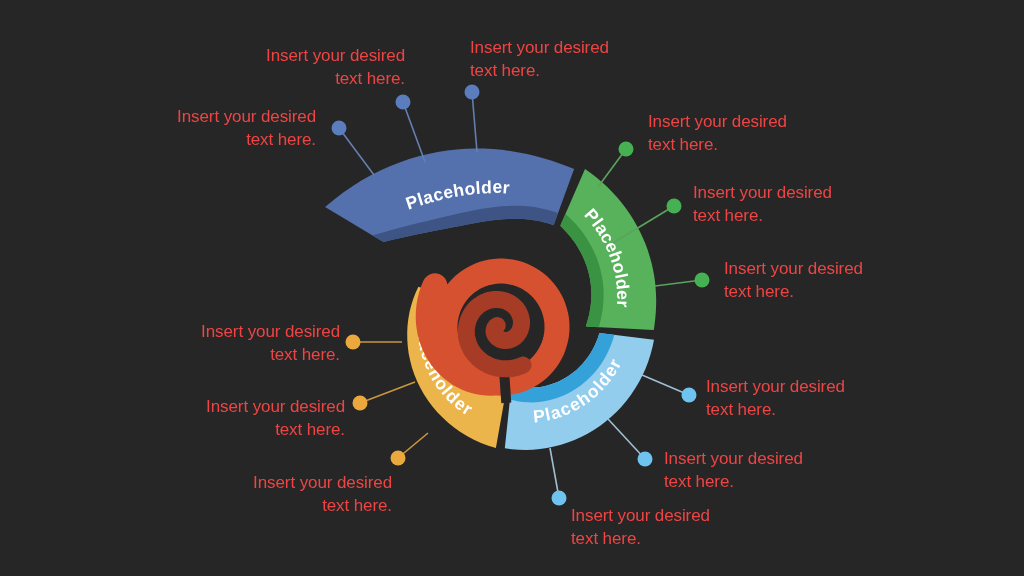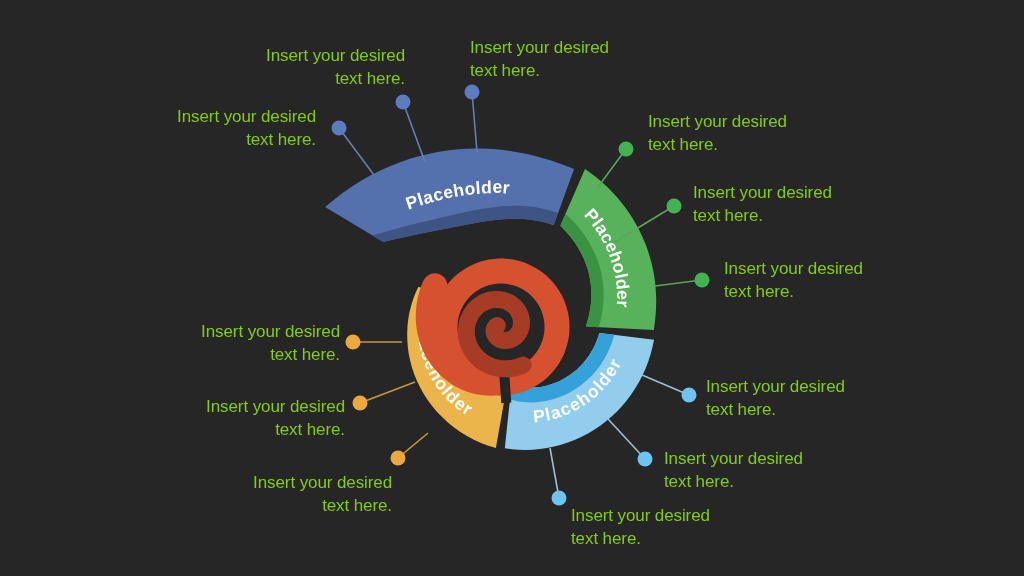--- a/index.html
+++ b/index.html
@@ -7,21 +7,21 @@
     position:relative;width:1024px;height:576px;overflow:hidden;
     background:#262626;
     font-family:"Liberation Sans", sans-serif;
   }
   svg#diagram{position:absolute;left:0;top:0;}
   .arcLabel{
     fill:#ffffff;font-weight:bold;font-size:17.5px;letter-spacing:0.6px;
     font-family:"Liberation Sans", sans-serif;
   }
   .callout{
-    position:absolute;color:#84cc16;font-size:17px;line-height:23px;
+    position:absolute;color:#ef4444;font-size:17px;line-height:23px;
     letter-spacing:-0.1px;white-space:nowrap;
   }
   .callout span{display:block;}
 </style>
 </head>
 <body>
 
 <div class="slide">
   <svg id="diagram" width="1024" height="576" viewBox="0 0 1024 576">
     <g id="segs">

